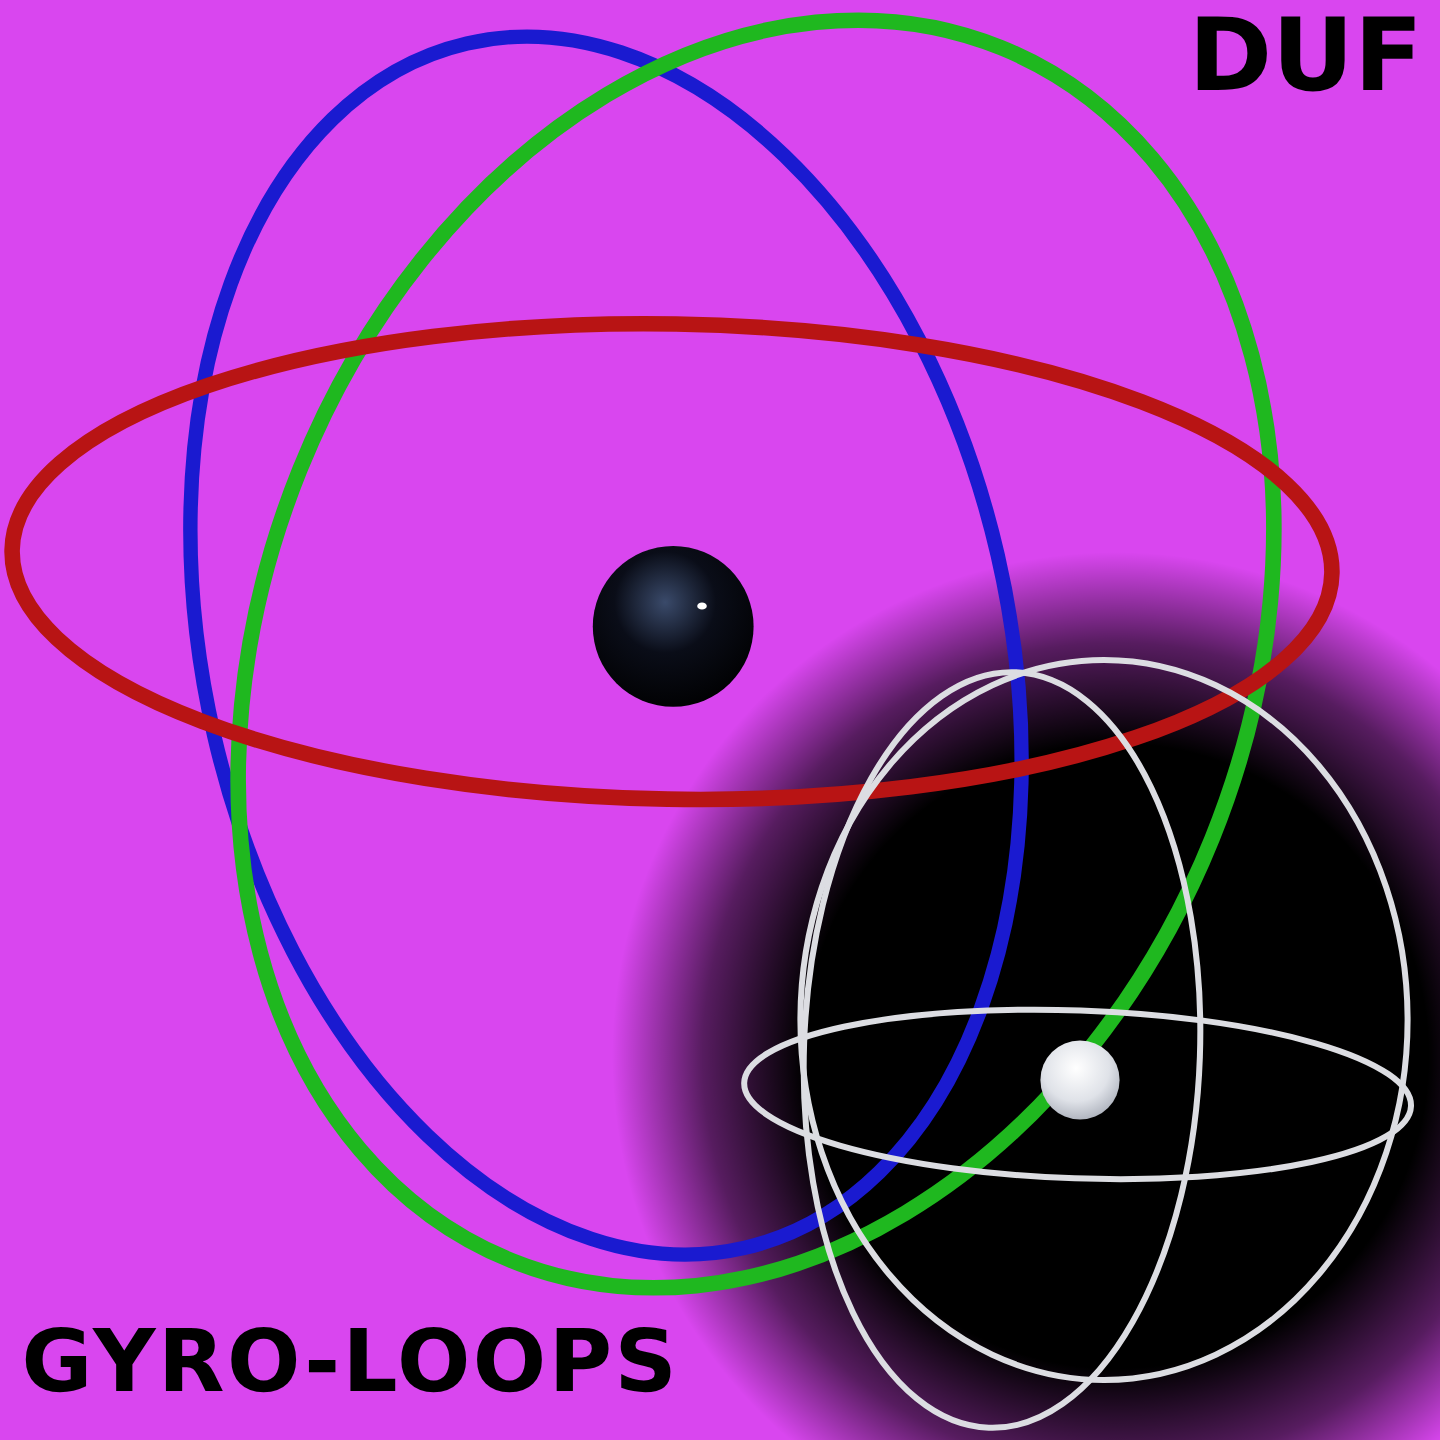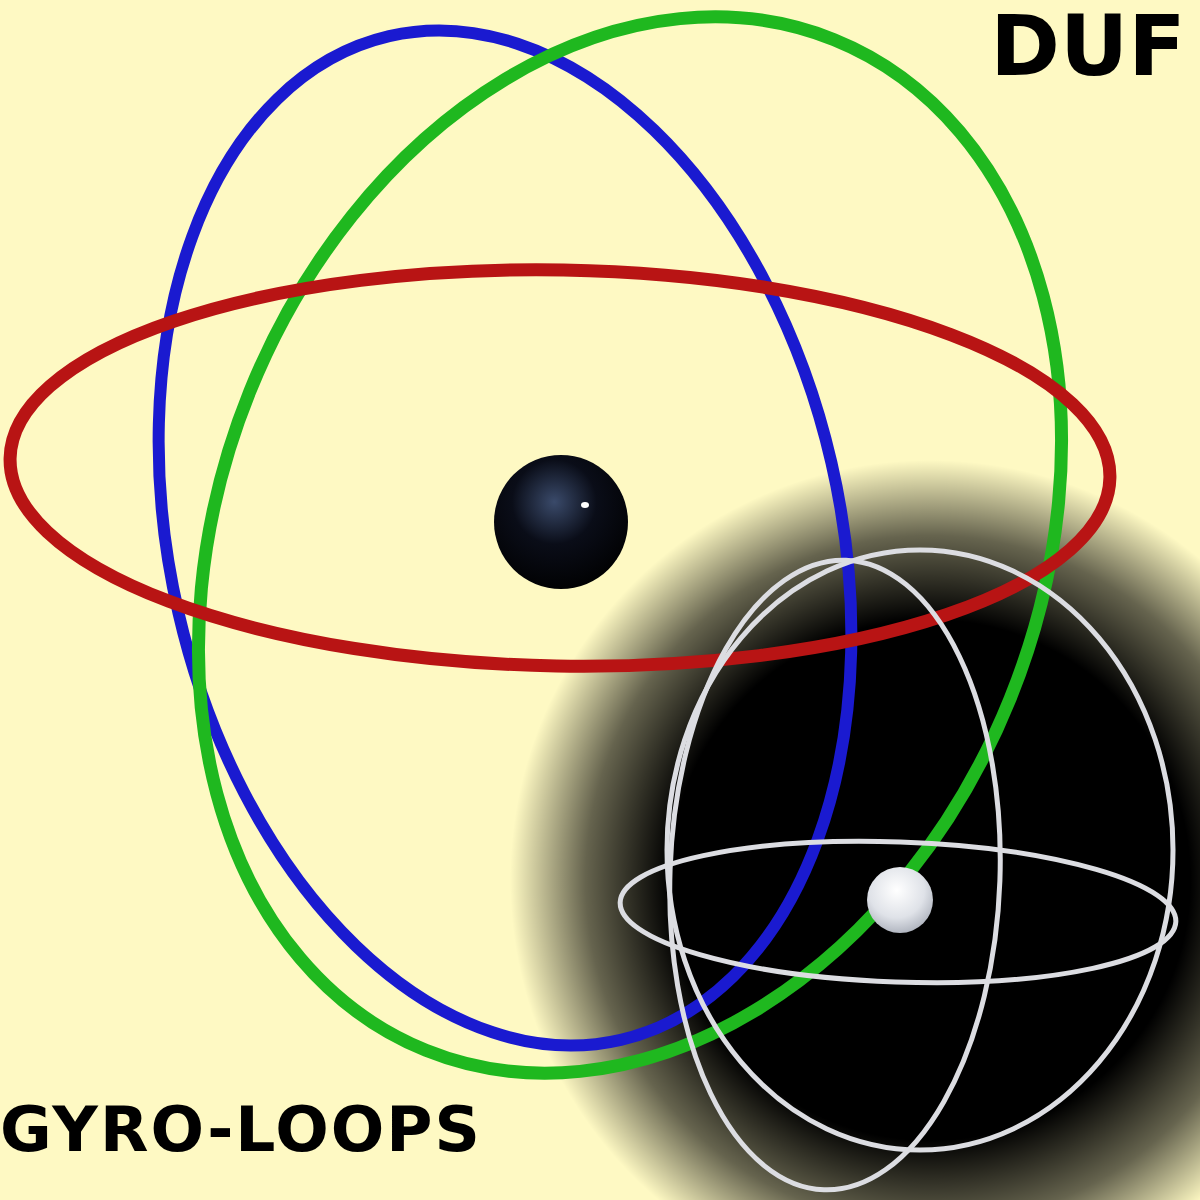--- a/index.html
+++ b/index.html
@@ -1,18 +1,18 @@
 <!DOCTYPE html>
 <html><head>
 <meta charset="utf-8">
 <style>
   html,body{margin:0;padding:0;background:#fff;}
-  .canvas{position:relative;width:1200px;height:1200px;overflow:hidden;background:#fef9c3;}
+  .canvas{position:relative;width:1200px;height:1200px;overflow:hidden;background:#d946ef;}
   svg{position:absolute;left:0;top:0;}
-  .title{position:absolute;left:0;top:1098px;font-family:"DejaVu Sans",sans-serif;font-weight:bold;font-size:63px;letter-spacing:2px;color:#000;line-height:1;}
+  .title{position:absolute;left:18px;top:1098px;font-family:"DejaVu Sans",sans-serif;font-weight:bold;font-size:72px;letter-spacing:2px;color:#000;line-height:1;}
   .badge{position:absolute;right:12px;top:4px;width:200px;text-align:center;font-family:"DejaVu Sans",sans-serif;color:#000;line-height:1;}
   .badge .big{font-weight:bold;font-size:84px;display:block;}
   .badge .small{font-size:54px;display:block;margin:-6px 0 -4px 0;}
 </style>
 </head>
 <body>
 
 <div class="canvas">
   <svg width="1200" height="1200" viewBox="0 0 1200 1200">
     <defs>

